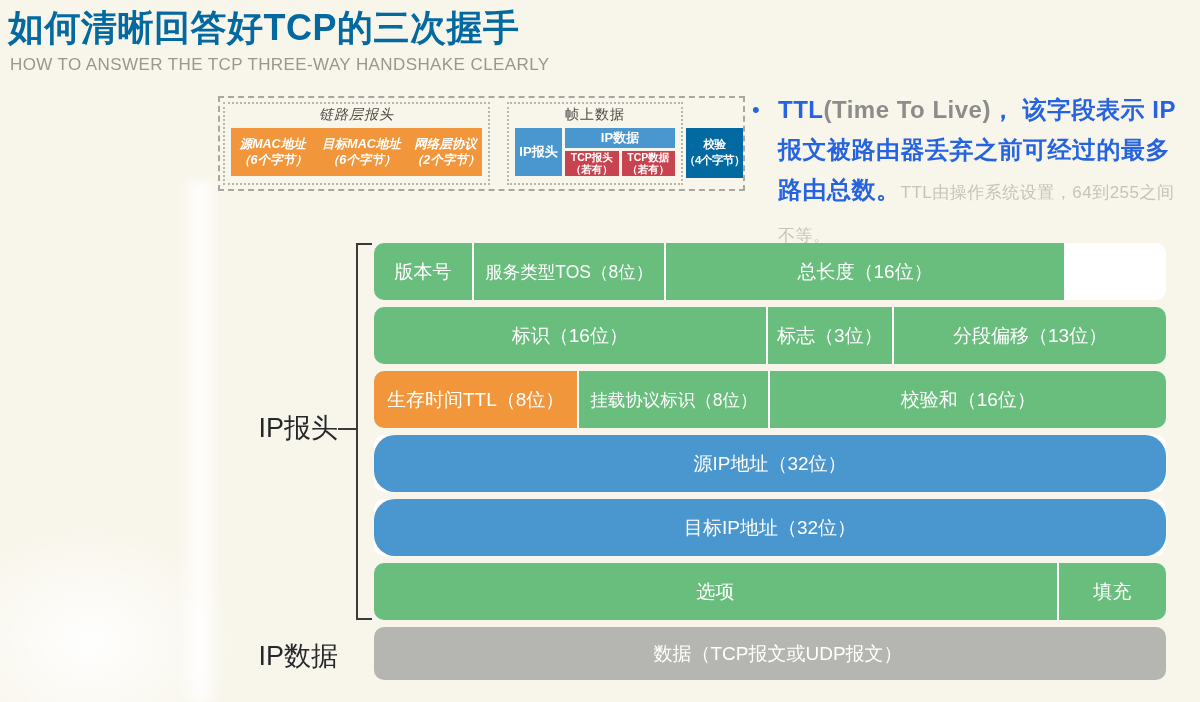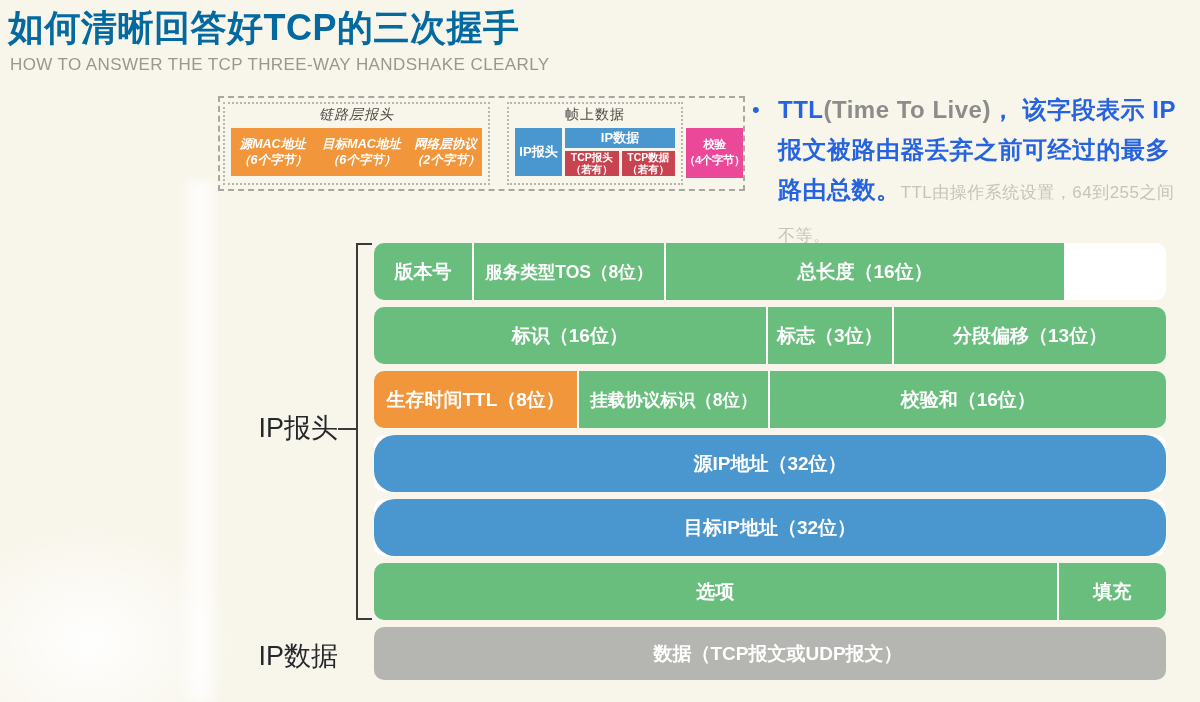--- a/index.html
+++ b/index.html
@@ -68,21 +68,21 @@
   .fd-col{ flex:1; display:flex; flex-direction:column; gap:3px; }
   .fd-ipdata{ height:20px; font-size:13px; }
   .red-row{ flex:1; display:flex; gap:3px; }
   .rbox{
     flex:1; background:#c7434f; color:#fff; font-weight:bold; font-size:10.5px;
     display:flex; flex-direction:column; align-items:center; justify-content:center;
     line-height:1.2; text-align:center; white-space:nowrap;
   }
   .checksum-box{
     position:absolute; left:466px; top:30px; width:57px; height:50px;
-    background:#ec4899; color:#fff; font-weight:bold; font-size:11.5px;
+    background:#0369a1; color:#fff; font-weight:bold; font-size:11.5px;
     display:flex; flex-direction:column; align-items:center; justify-content:center;
     line-height:1.35; text-align:center; white-space:nowrap; letter-spacing:-0.5px;
   }
 
   
   .note{
     position:absolute; left:752px; top:90px; width:438px;
     display:flex;
   }
   .note .bullet{
@@ -99,21 +99,21 @@
 
   
   .ipgrid{ position:absolute; left:374px; top:243px; width:792px; }
   .iprow{
     display:flex; gap:2px; height:57px; margin-bottom:7px;
     background:#ffffff; border-radius:10px; overflow:hidden;
   }
   .iprow.last{ height:53px; margin-top:1px; margin-bottom:0; }
   .cell{
     display:flex; align-items:center; justify-content:center;
-    color:#fff; font-weight:bold; font-size:19px; white-space:nowrap;
+    color:#fff; font-weight:normal; font-size:19px; white-space:nowrap;
   }
   .cell.sm{ font-size:17.5px; }
   .green{ background:#69be7e; }
   .blue{ background:#4a96cf;border-radius:21px; }
   .orange{ background:#f2963b; }
   .graycell{ background:#b5b5b1;padding-left:16px; }
 
   
   .bracket{
     position:absolute; left:356px; top:243px; width:16px; height:377px;

